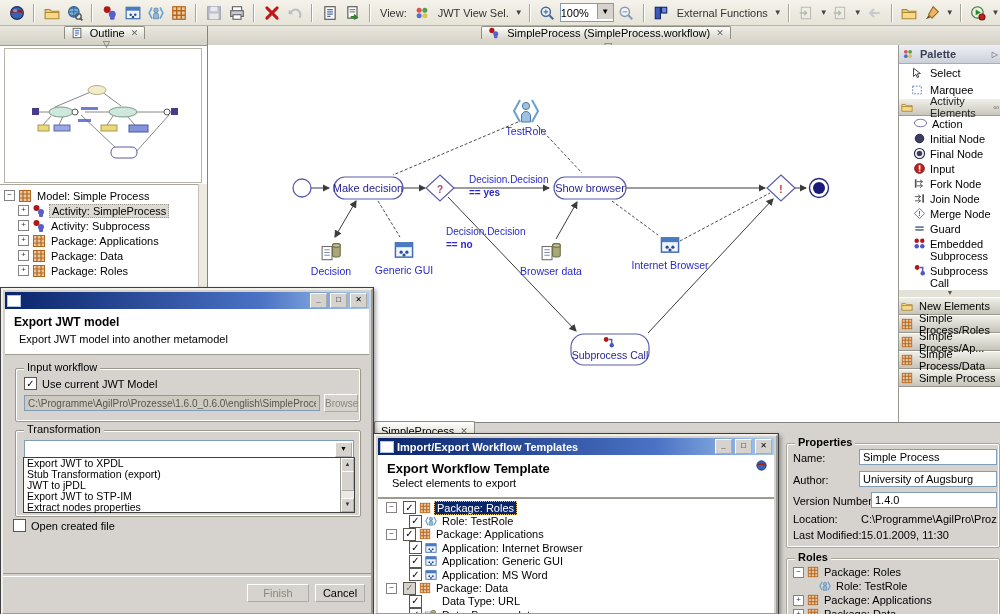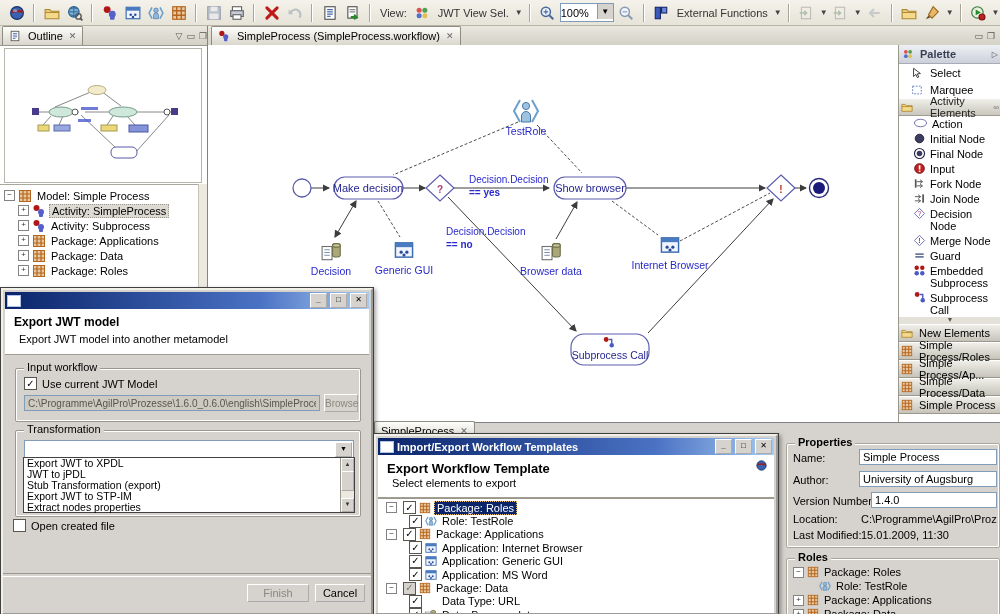--- a/index.html
+++ b/index.html
@@ -15,21 +15,21 @@
   .tbtn{width:19px;height:19px;display:flex;align-items:center;justify-content:center;border:1px solid transparent;}
   .tbtn svg{width:16px;height:16px;}
   .tbtn.dis{opacity:.45;}
   .tlabel{margin:0 3px;color:#333;}
   .drop{font-size:8px;color:#444;margin-left:1px;}
   .combo{background:#fff;border:1px solid #7f9db9;height:17px;display:flex;align-items:center;
     width:52px;position:relative;}
   .combo .cbtn{position:absolute;right:0;top:0;width:15px;height:15px;background:#d6d3ce;
     border-left:1px solid #7f9db9;display:flex;align-items:center;justify-content:center;font-size:8px;}
   
-  .viewtabbar{background:linear-gradient(#e9e7de,#d4d1c6);border-bottom:1px solid #9a978c;}
+  .viewtabbar{background:linear-gradient(#e9e7de,#d4d1c6);border-bottom:1px solid #9a978c;flex-direction:column;}
   .tab{display:inline-flex;align-items:center;gap:4px;height:18px;padding:0 6px;
     background:linear-gradient(#fdfdfb,#d9d6cc);border:1px solid #8f8c82;border-bottom:none;
     border-radius:2px 2px 0 0;}
   .tabx{color:#666;font-size:9px;font-weight:bold;margin-left:2px;}
   .chrome{color:#555;font-size:9px;margin-left:4px;}
   
   #outline{left:0;top:26px;width:207px;height:588px;background:#fff;border-right:1px solid #848284;}
   #outline .viewtabbar{position:absolute;left:0;top:0;right:0;height:19px;display:flex;align-items:center;padding-left:2px;}
   #thumb{position:absolute;left:4px;top:22px;width:196px;height:133px;background:#fff;border:1px solid #b8b5aa;}
   #otree{position:absolute;left:0;top:158px;right:8px;bottom:0;background:#fff;border-top:1px solid #aaa79c;padding-top:3px;}
@@ -673,26 +673,20 @@
       <span>Fork Node</span>
     </div>
     <div class="palitem">
       <svg width="13" height="13">
           <use href="#s-join"></use>
         </svg>
       <span>Join Node</span>
     </div>
     <div class="palitem">
       <svg width="13" height="13">
-          <use href="#s-diamondq"></use>
-        </svg>
-      <span>Decision Node</span>
-    </div>
-    <div class="palitem">
-      <svg width="13" height="13">
           <use href="#s-diamonde"></use>
         </svg>
       <span>Merge Node</span>
     </div>
     <div class="palitem">
       <svg width="13" height="13">
           <use href="#s-guard"></use>
         </svg>
       <span>Guard</span>
     </div>
@@ -820,22 +814,22 @@
 
     <div class="grp" style="left:12px;top:140px;width:344px;height:85px;border-color:#9a978c;">
       <span class="grplbl" style="background:#d6d3ce;font-weight:normal;">Transformation</span>
       <div style="position:absolute;left:8px;top:9px;width:328px;height:17px;background:#fff;border:1px solid #7f9db9;">
         <span style="position:absolute;right:1px;top:1px;width:15px;height:13px;background:#d6d3ce;border:1px outset #fff;text-align:center;font-size:7px;line-height:12px;">▼</span>
       </div>
     </div>
 
     <div class="listbox" style="left:20px;top:465px;width:330px;height:54px;top:167px;">
       <div class="li">Export JWT to XPDL</div>
+      <div class="li">Stub Transformation (export)</div>
       <div class="li">JWT to jPDL</div>
-      <div class="li">Stub Transformation (export)</div>
       <div class="li">Export JWT to STP-IM</div>
       <div class="li">Extract nodes properties</div>
       <div class="sb">
         <span class="sbbtn" style="top:0;">▲</span>
         <span class="sbthumb"></span>
         <span class="sbbtn" style="bottom:0;">▼</span>
       </div>
     </div>
     <span class="cb" style="position:absolute;left:10px;top:229px;"></span>
     <span class="flabel" style="left:28px;top:230px;">Open created file</span>

